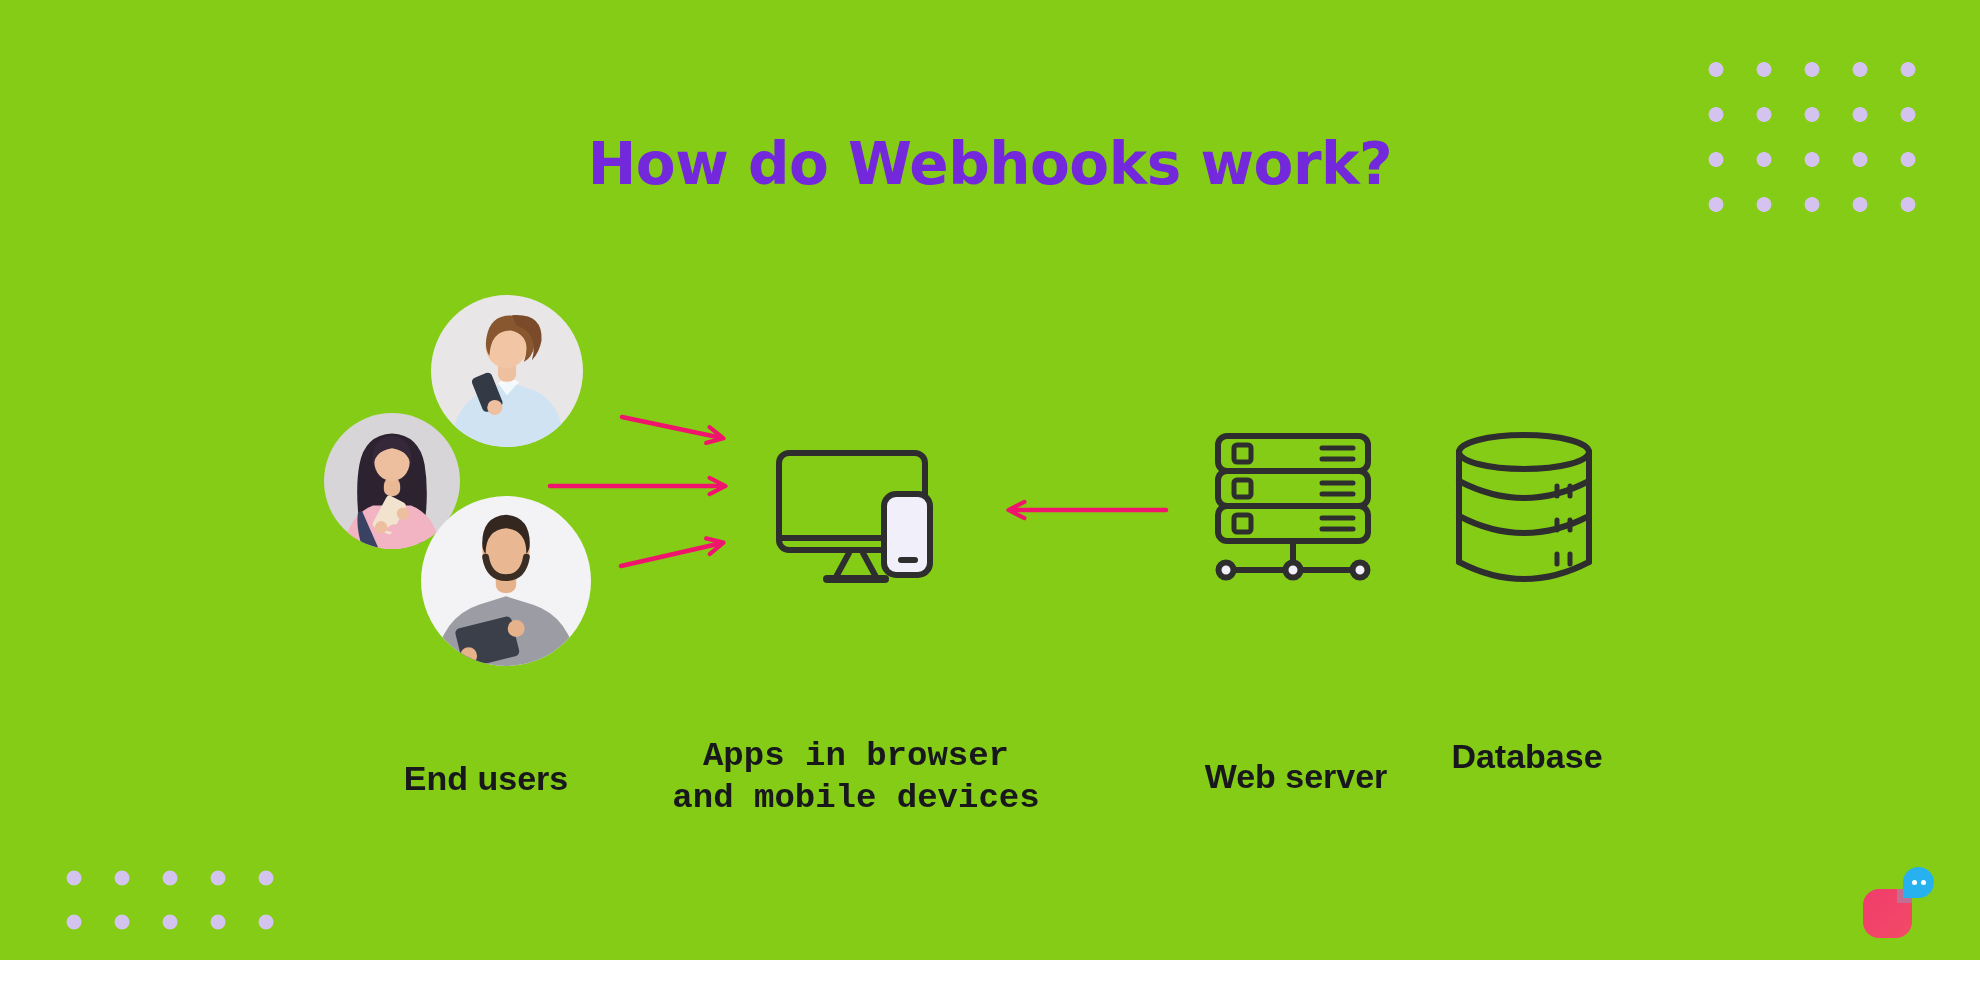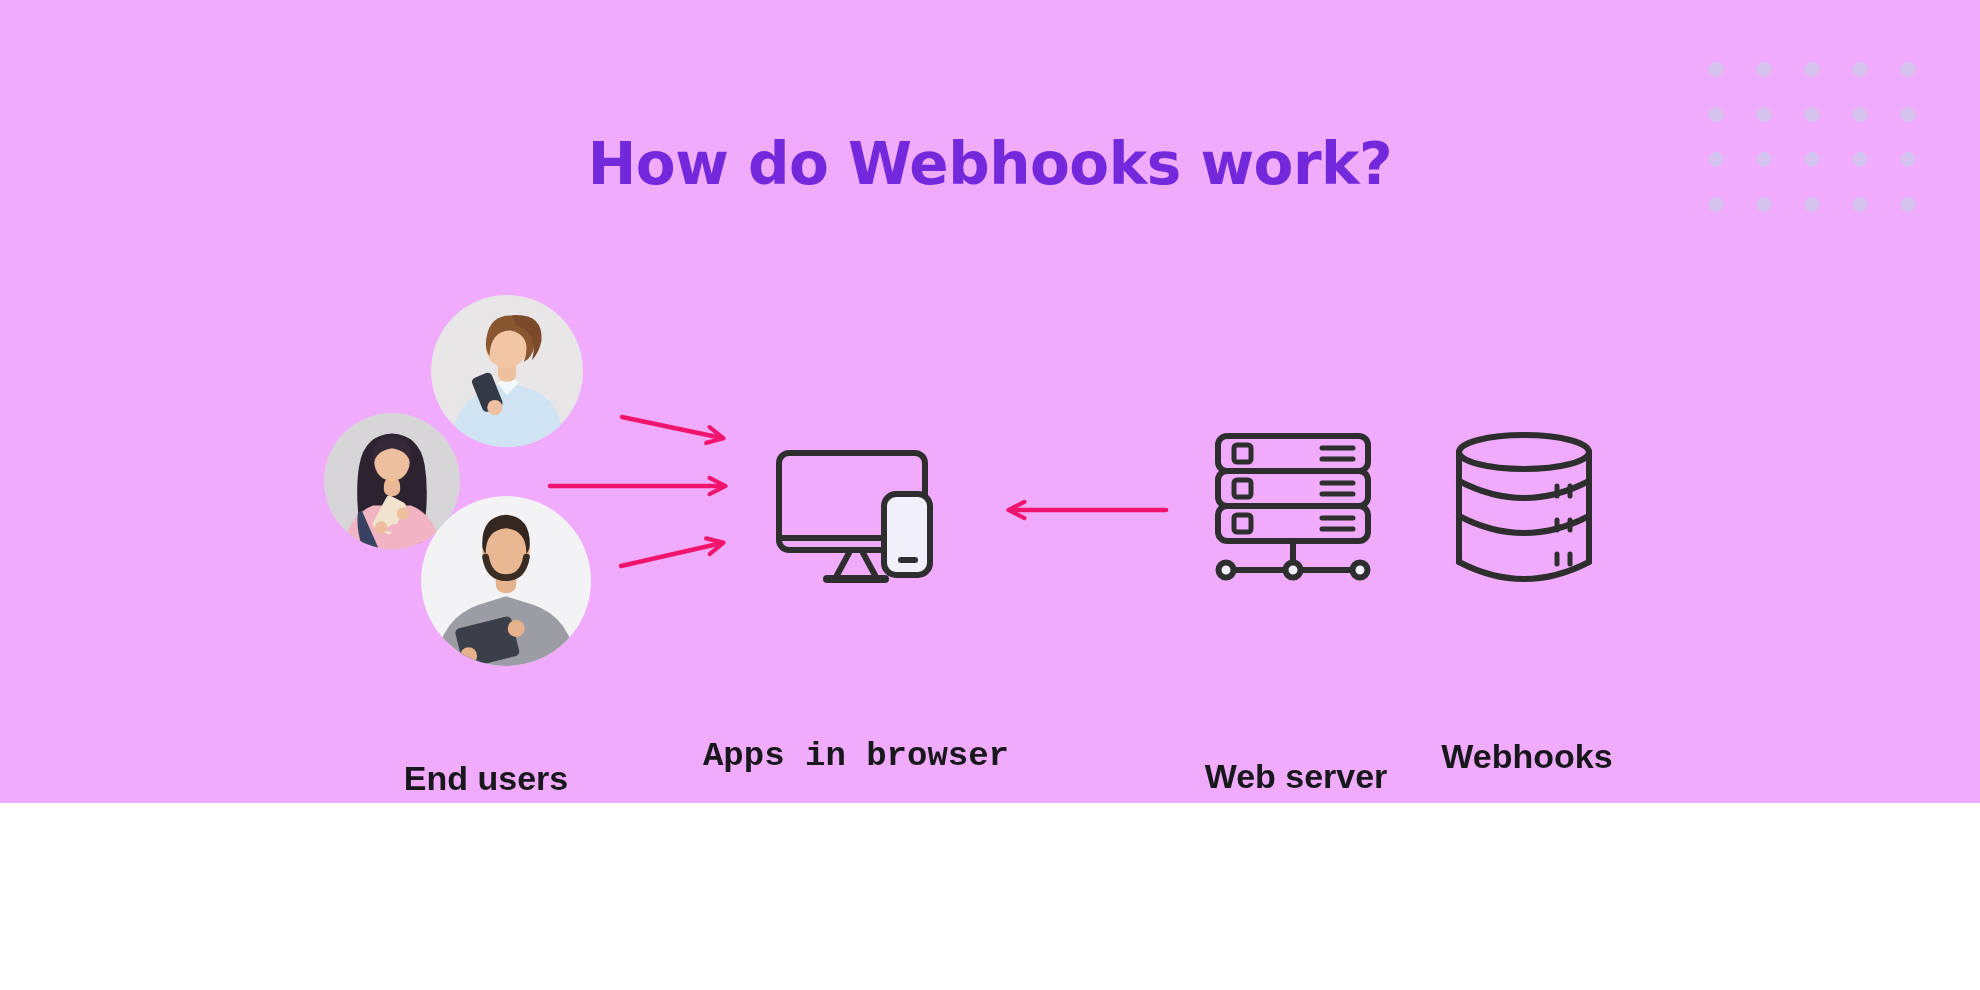--- a/index.html
+++ b/index.html
@@ -1,20 +1,20 @@
 <!DOCTYPE html>
 <html><head>
 <meta charset="utf-8">
 <style>
   html,body { margin:0; padding:0; }
   body { font-family: "Liberation Sans", sans-serif; }
   .canvas {
     position: relative;
-    width: 1980px; height: 803px;
-    background: #f0abfc;
+    width: 1980px; height: 960px;
+    background: #84cc16;
     overflow: hidden;
   }
   .title {
     position: absolute;
     left: 50%; top: 130px;
     transform: translateX(-50%);
     margin: 0;
     font-family: "DejaVu Sans", "Liberation Sans", sans-serif;
     font-weight: 800;
     font-size: 58px;
@@ -199,23 +199,24 @@
         <path d="M1557 486 L1557 496 M1570 486 L1570 496"></path>
         <path d="M1557 520 L1557 530 M1570 520 L1570 530"></path>
         <path d="M1557 554 L1557 564 M1570 554 L1570 564"></path>
       </g>
     </g>
   </svg>
 
   <div class="label label-endusers">End users</div>
   <div class="label label-apps">
     <div>Apps in browser</div>
+    <div>and mobile devices</div>
   </div>
   <div class="label label-webserver">Web server</div>
-  <div class="label label-database">Webhooks</div>
+  <div class="label label-database">Database</div>
 
   <div class="logo-square"></div>
   <div class="logo-notch"></div>
   <div class="logo-bubble">
     <span class="d d1"></span>
     <span class="d d2"></span>
   </div>
 
 </div>
 

